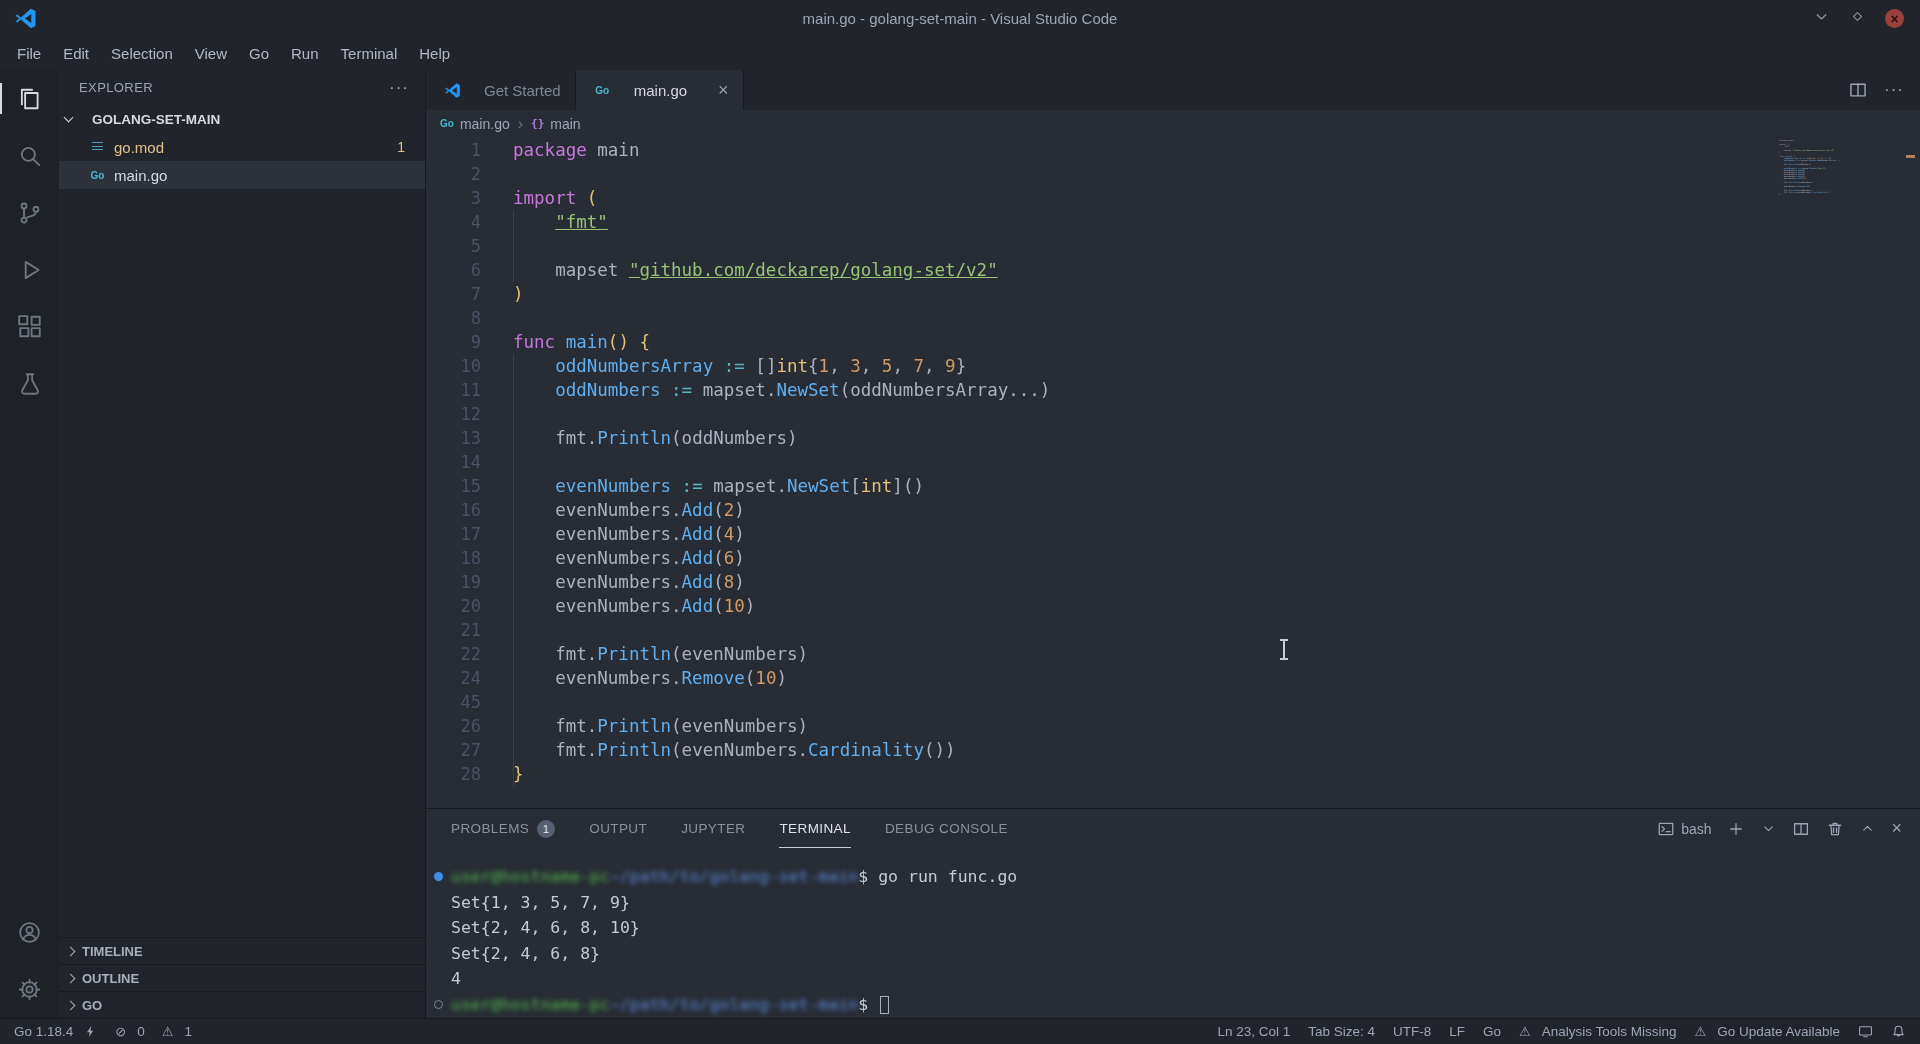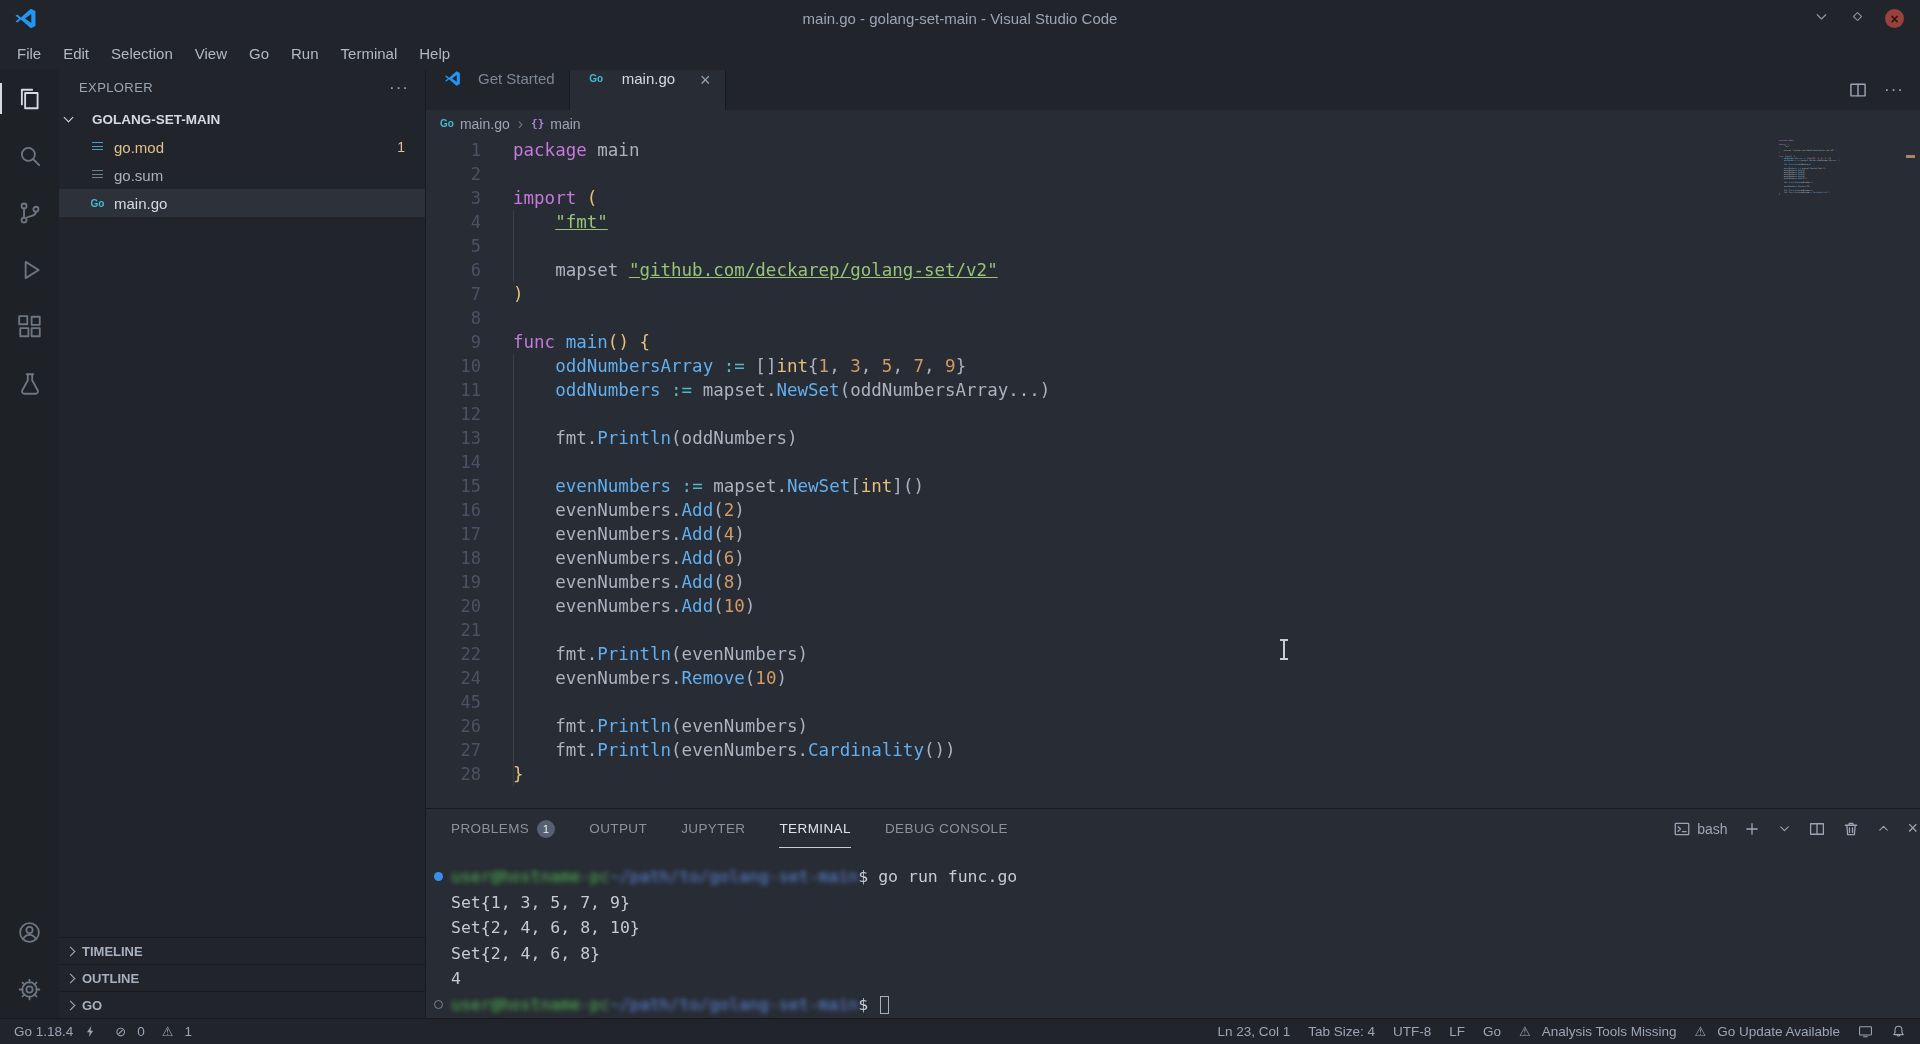--- a/index.html
+++ b/index.html
@@ -63,21 +63,21 @@
   .lines-ic::after{content:"";position:absolute;left:0;right:0;top:6.2px;border-top:1.6px solid currentColor}
   .lines-ic.blue{color:#519aba}.lines-ic.gray{color:#6d8086}
   .sb-sections{margin-top:auto}
   .sb-section{height:27px;border-top:1px solid var(--c-border);display:flex;align-items:center;padding-left:8px;gap:8px;
               font-weight:bold;font-size:13px;color:#a8b0bd}
 
   
   .editor-col{flex:1;display:flex;flex-direction:column;min-width:0;border-left:1px solid var(--c-border)}
   .tabstrip{height:40px;background:var(--c-titlebar-bg);display:flex;flex:none}
   .ts-tabs{display:flex;height:100%}
-  .tab{display:flex;gap:17px;padding:0 14px 0 18px;font-size:15px;color:var(--c-fg-dim);
+  .tab{display:flex;align-items:center;gap:23px;padding:0 14px 0 18px;font-size:15px;color:var(--c-fg-dim);
        border-right:1px solid var(--c-border);background:var(--c-titlebar-bg);flex:none}
   .tab.active{background:var(--c-editor-bg);color:var(--c-fg-bright)}
   .tab .go-ic{font-size:10px}
   .tab .ic{width:17px;height:17px}
   .tab .close{font-size:18px;color:#9aa1ad;margin-left:8px}
   .ts-actions{margin-left:auto;display:flex;align-items:center;gap:16px;padding-right:16px;color:#9da5b4}
   .ts-actions .ic{width:20px;height:20px}
   .ts-more{font-size:17px;letter-spacing:1px}
 
   .breadcrumb{height:27px;display:flex;align-items:center;gap:8px;padding-left:14px;font-size:14px;color:#9da5b4;background:var(--c-editor-bg)}
@@ -107,21 +107,21 @@
   .ibeam::before{top:-1px}.ibeam::after{bottom:-1px}
 
   
   .panel{height:210px;border-top:1px solid var(--c-border);display:flex;flex-direction:column;flex:none;background:var(--c-editor-bg)}
   .panel-tabs{height:39px;display:flex;align-items:center;padding-left:25px;flex:none}
   .pt-list{display:flex;height:100%;align-items:center}
   .p-tab{display:flex;align-items:center;gap:8px;margin-right:34px;font-size:13.5px;letter-spacing:.4px;color:#8b929e;height:100%}
   .p-tab.active{color:#e0e3e8;box-shadow:inset 0 -1px 0 #c8ccd4}
   .p-badge{background:var(--c-badge-bg);color:#e8eaee;font-size:11.5px;min-width:18px;height:18px;border-radius:9px;
            display:flex;align-items:center;justify-content:center;padding:0 5px}
-  .panel-actions{margin-left:auto;display:flex;align-items:center;gap:16px;padding-right:2px;color:#9da5b4;font-size:14px}
+  .panel-actions{margin-left:auto;display:flex;align-items:center;gap:16px;padding-right:18px;color:#9da5b4;font-size:14px}
   .panel-actions .ic{width:18px;height:18px}
   .pa-btn{display:flex;align-items:center;gap:6px}
   .pa-x{font-size:18px}
   .terminal{flex:1;padding:16px 0 0 25px;font-family:"DejaVu Sans Mono",monospace;font-size:16.5px;color:var(--c-terminal-fg)}
   .t-line{height:25.5px;line-height:25.5px;white-space:pre;position:relative}
   .t-dot{position:absolute;left:-17px;top:8px;width:9px;height:9px;border-radius:50%}
   .t-dot.filled{background:var(--c-decoration-blue)}
   .t-dot.empty{border:1.5px solid #7d8490}
   .mask{filter:blur(2.4px)}
   .mask.green{color:var(--c-terminal-green)}
@@ -256,26 +256,20 @@
         <span class="chev down"></span>
         <span>GOLANG-SET-MAIN</span>
       </div>
       <div>
           <div class="sb-file modified">
             <span class="fic">
               <span class="lines-ic blue"></span>
             </span>
             <span class="fname">go.mod</span>
             <span class="badge">1</span>
-          </div>
-          <div class="sb-file">
-            <span class="fic">
-              <span class="lines-ic gray"></span>
-            </span>
-            <span class="fname">go.sum</span>
           </div>
           <div class="sb-file selected">
             <span class="fic go-ic">Go</span>
             <span class="fname">main.go</span>
           </div>
         </div>
       <div class="sb-sections">
           <div class="sb-section">
             <span class="chev right"></span>
             <span>TIMELINE</span>

